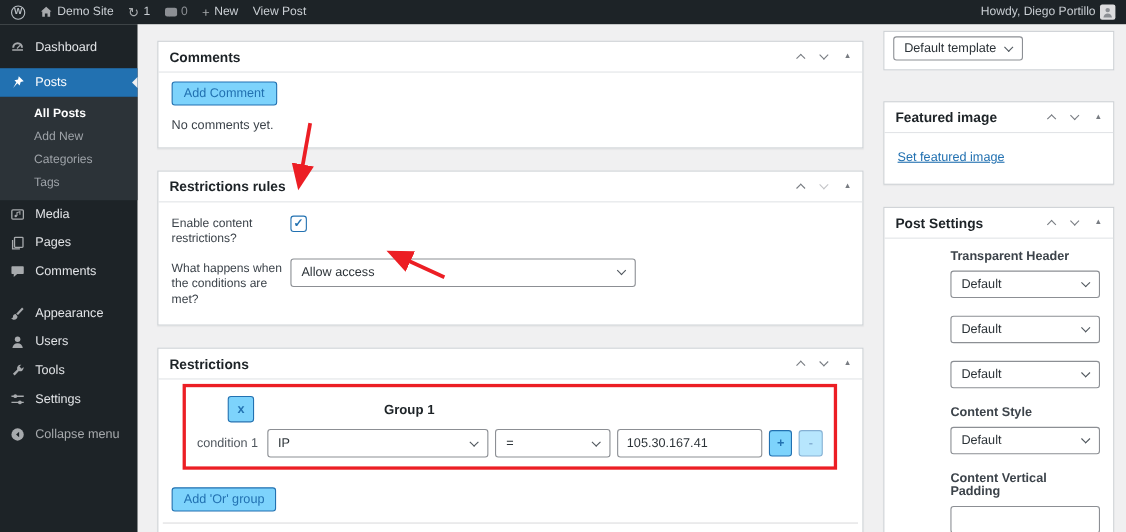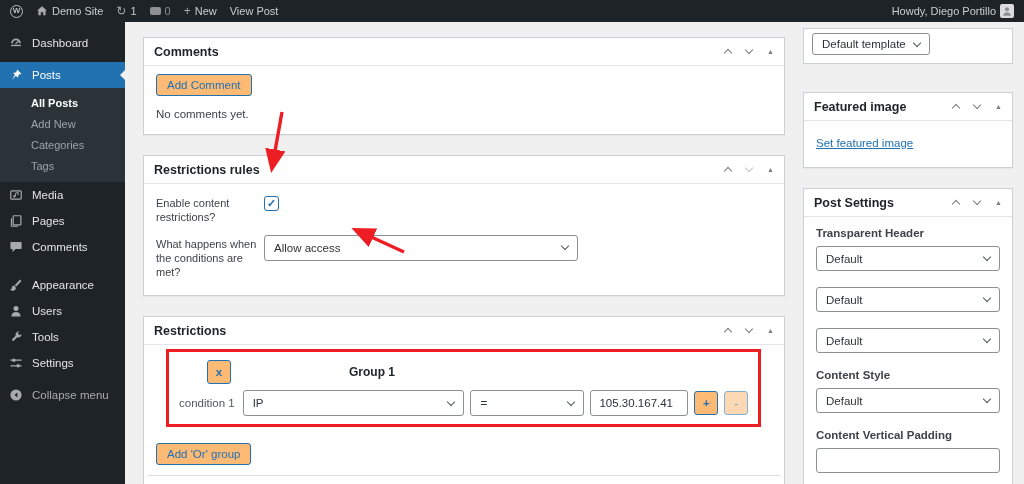--- a/index.html
+++ b/index.html
@@ -57,32 +57,32 @@
   .postbox{background:#fff;border:1px solid var(--box-border);box-shadow:0 1px 1px rgba(0,0,0,.04);margin-bottom:20px;}
   .pb-head{display:flex;align-items:center;height:28px;padding:0 10px;border-bottom:1px solid #e2e4e7;}
   .pb-title{flex:1;font-size:12.5px;font-weight:bold;color:#1d2327;}
   .pb-controls{display:flex;align-items:center;gap:15px;color:#787c82;}
   .chev{width:6px;height:6px;border-right:1.6px solid #787c82;border-bottom:1.6px solid #787c82;display:inline-block;cursor:pointer;}
   .chev.up{transform:rotate(225deg);margin-bottom:-3px;}
   .chev.down{transform:rotate(45deg);margin-top:-3px;}
   .chev.light{border-color:#c3c4c7;}
   .toggle-tri{font-size:7px;color:#787c82;cursor:pointer;line-height:1;}
 
-  .btn{display:inline-flex;align-items:center;gap:5px;background:#fdba74;border:1px solid var(--accent);
+  .btn{display:inline-flex;align-items:center;gap:5px;background:#7dd3fc;border:1px solid var(--accent);
     color:var(--accent);border-radius:3px;padding:0 10px;height:22px;font-size:11.5px;cursor:pointer;white-space:nowrap;
     font-family:"Liberation Sans",sans-serif;}
   .btn.sq{padding:0;width:24px;height:24px;justify-content:center;font-weight:bold;}
   .btn.dim-btn{opacity:.55;}
 
   
   .select{display:inline-flex;align-items:center;justify-content:space-between;gap:6px;background:#fff;
     border:1px solid var(--input-border);border-radius:3px;height:26px;padding:0 9px;font-size:11.5px;color:#2c3338;cursor:pointer;}
   .select .chev{border-color:#50575e;}
   .text-input{border:1px solid var(--input-border);border-radius:3px;height:26px;padding:0 8px;font-size:11.5px;
-    color:#2c3338;font-family:"Liberation Sans",sans-serif;width:98px;}
+    color:#2c3338;font-family:"Liberation Sans",sans-serif;width:132px;}
 
   
   .pb-body{padding:8px 12px 10px;font-size:11.5px;}
   .empty-text{margin-top:12px;color:#3c434a;padding-bottom:4px;}
 
   
   .rr-body{padding:4px 12px 16px;}
   .rr-row{display:flex;align-items:flex-start;margin-top:6px;}
   .rr-label{width:108px;flex:0 0 108px;font-size:11px;color:#3c434a;line-height:1.3;padding-top:2px;}
   .checkbox{width:15px;height:15px;border:1px solid var(--accent);border-radius:3px;background:#fff;
@@ -103,21 +103,21 @@
   .plusminus{width:22px;height:26px;padding:0;justify-content:center;}
   .add-group{margin-top:16px;}
   .res-div{border:0;border-top:1px solid #dcdcde;margin:10px -8px;}
 
   
   .template-panel{background:#fff;border:1px solid var(--box-border);padding:4px 8px 8px;margin-bottom:28px;}
   .template-panel .select{height:22px;width:118px;}
   .fi-body{padding:12px 12px 16px;}
   .link{color:var(--accent);text-decoration:underline;font-size:11.5px;cursor:pointer;}
   .ps-body{padding:10px 12px 12px;}
-  .field-group{margin-bottom:16px;}
+  .field-group{margin-bottom:16px;margin-left:48px;}
   .field-label{font-size:11.5px;font-weight:bold;color:#3c434a;margin-bottom:7px;}
   .field-group .select{width:100%;height:25px;}
 
   
   .annotations{position:absolute;left:0;top:0;width:1024px;height:484px;pointer-events:none;z-index:40;}
 </style>
 </head>
 <body>
 
 <div class="page">

